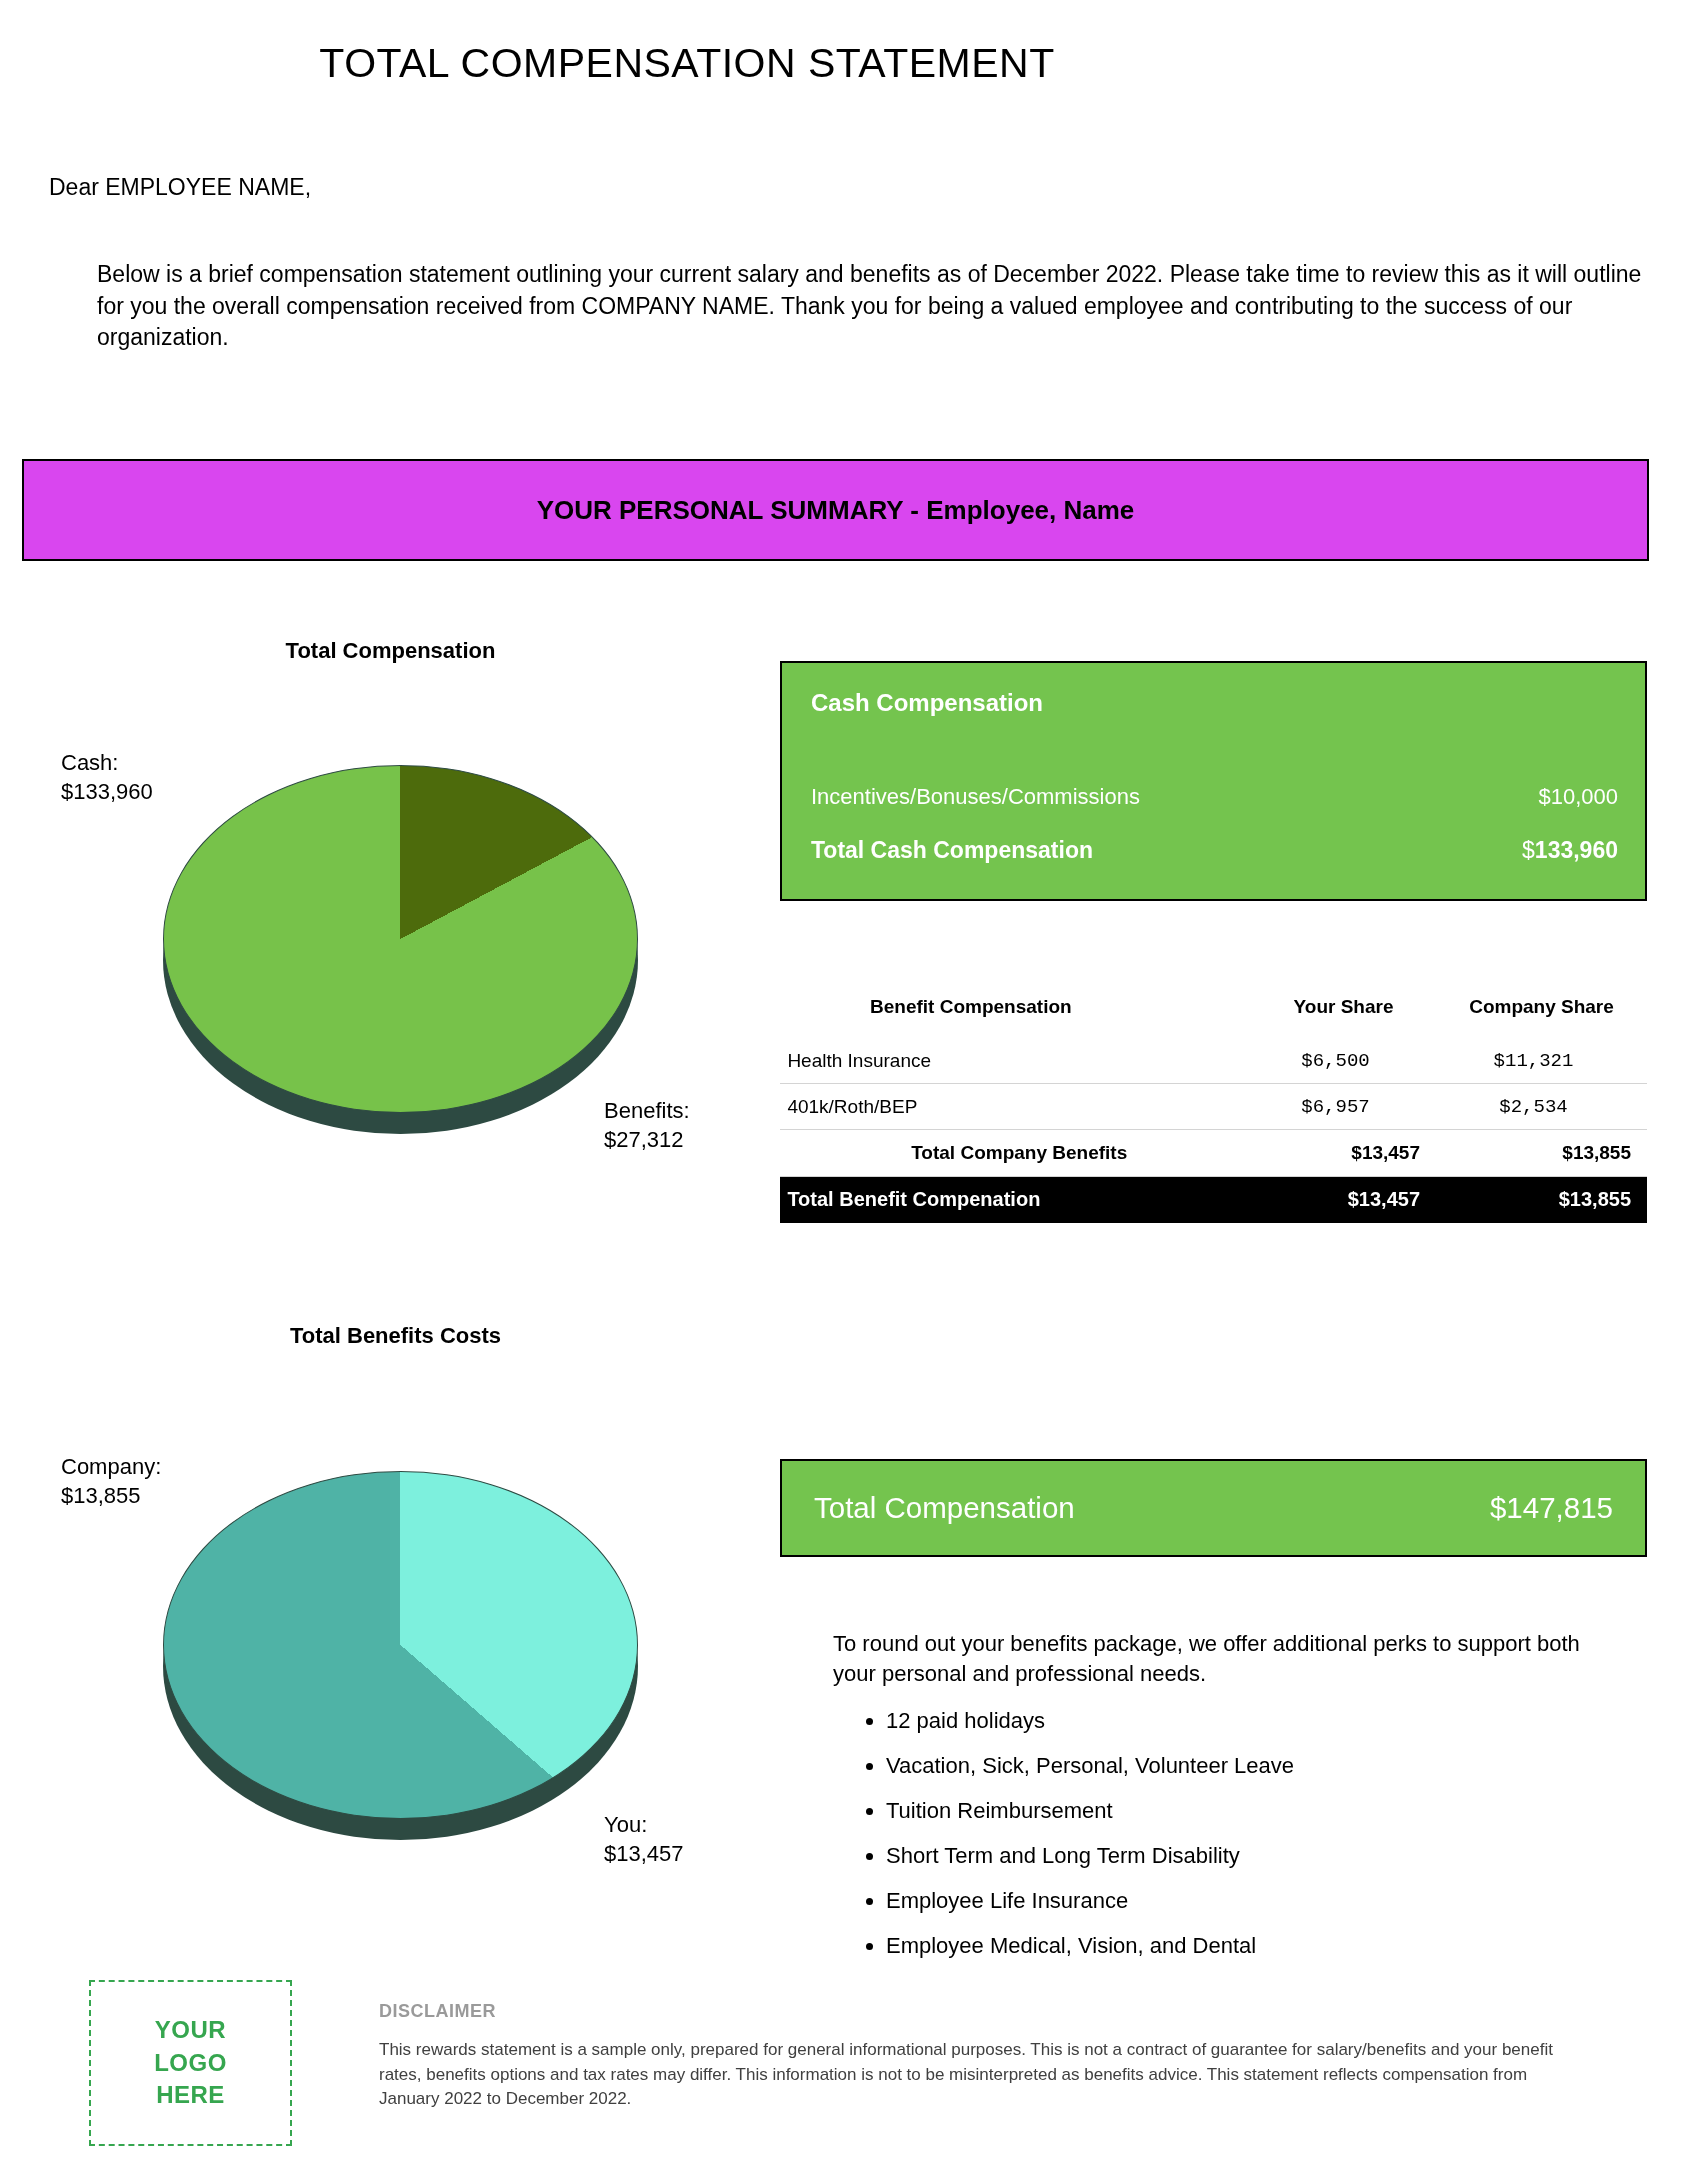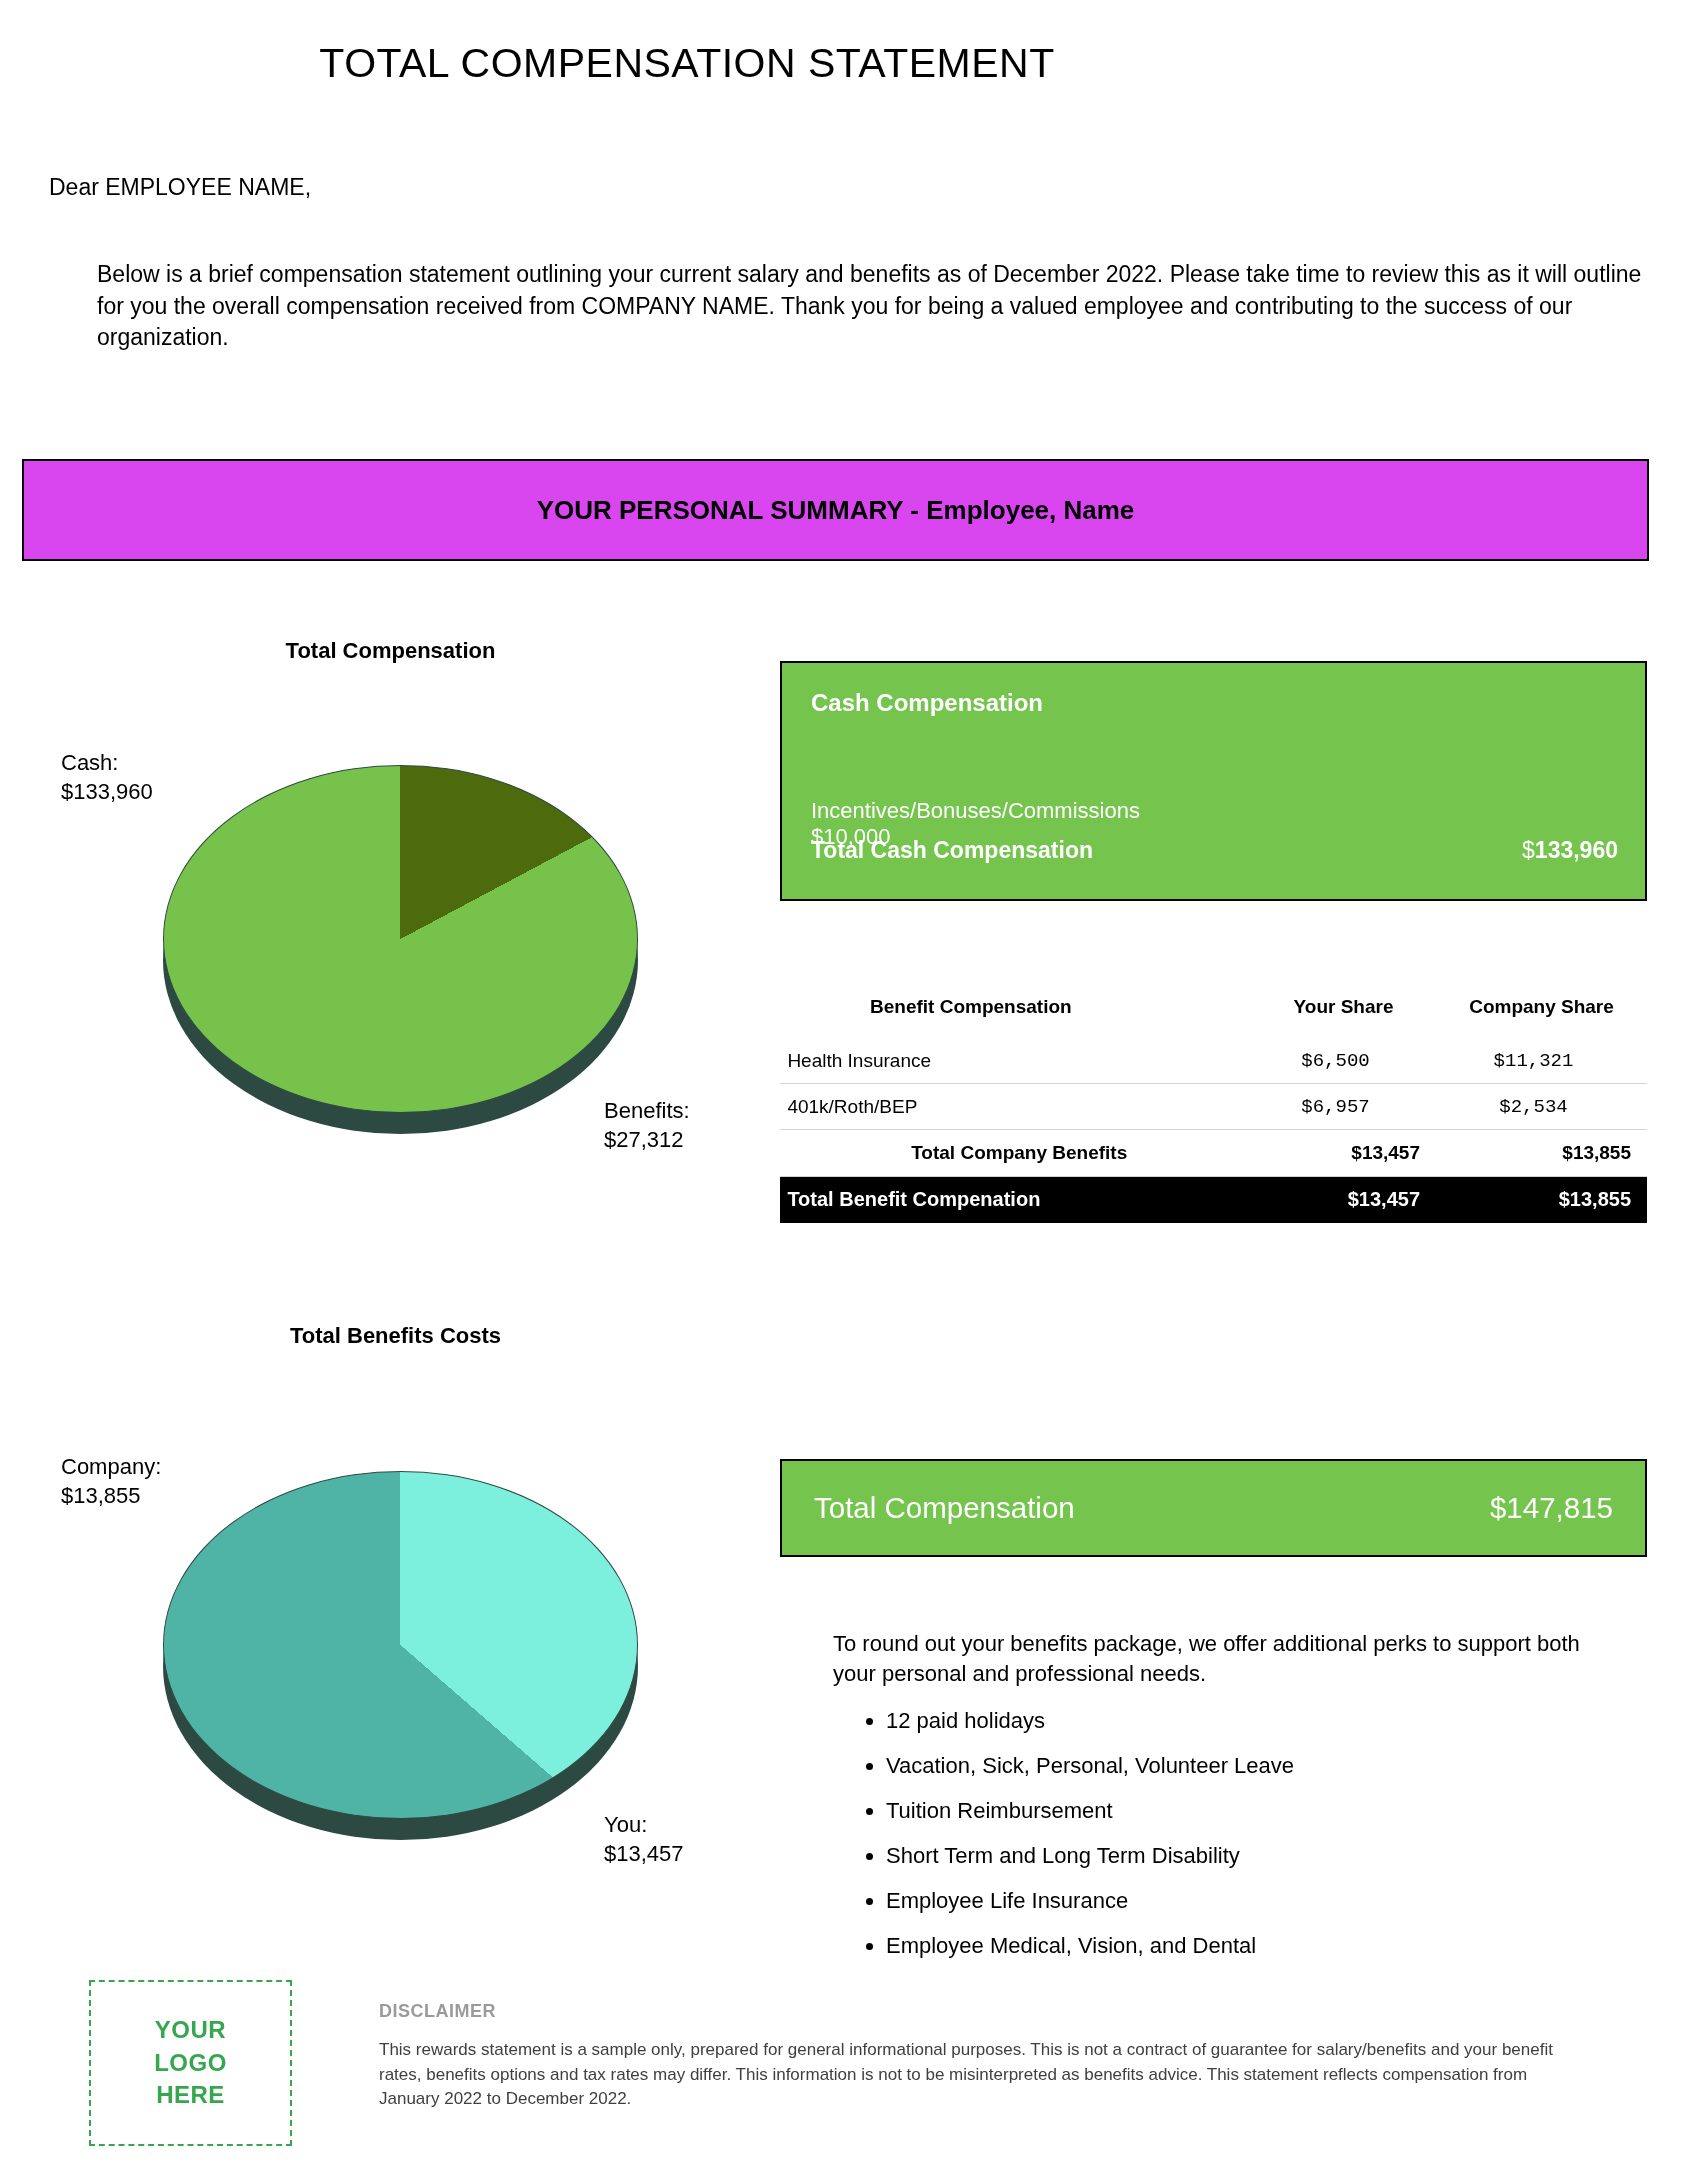--- a/index.html
+++ b/index.html
@@ -138,21 +138,21 @@
   }
   .cash-row {
     position: absolute;
     left: 29px;
     width: 807px;
     font-size: 22px;
     display: flex;
     justify-content: space-between;
   }
   #cash-row-1 { top: 90px; }
-  #cash-row-2 { top: 135px; flex-direction: column; }
+  #cash-row-2 { top: 121px; }
   .cash-total-row {
     position: absolute;
     left: 29px;
     top: 174px;
     width: 807px;
     font-size: 23px;
     font-weight: bold;
     display: flex;
     justify-content: space-between;
   }

